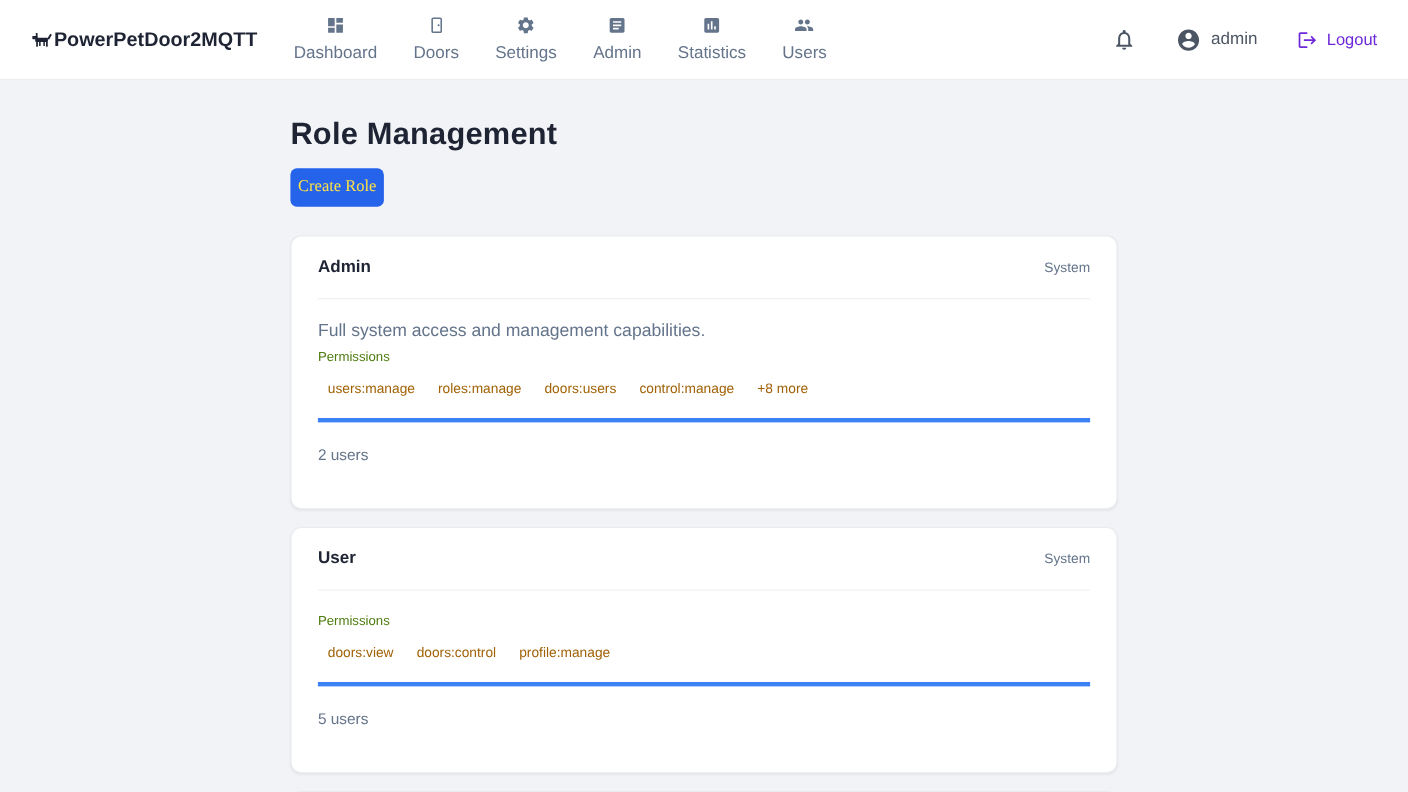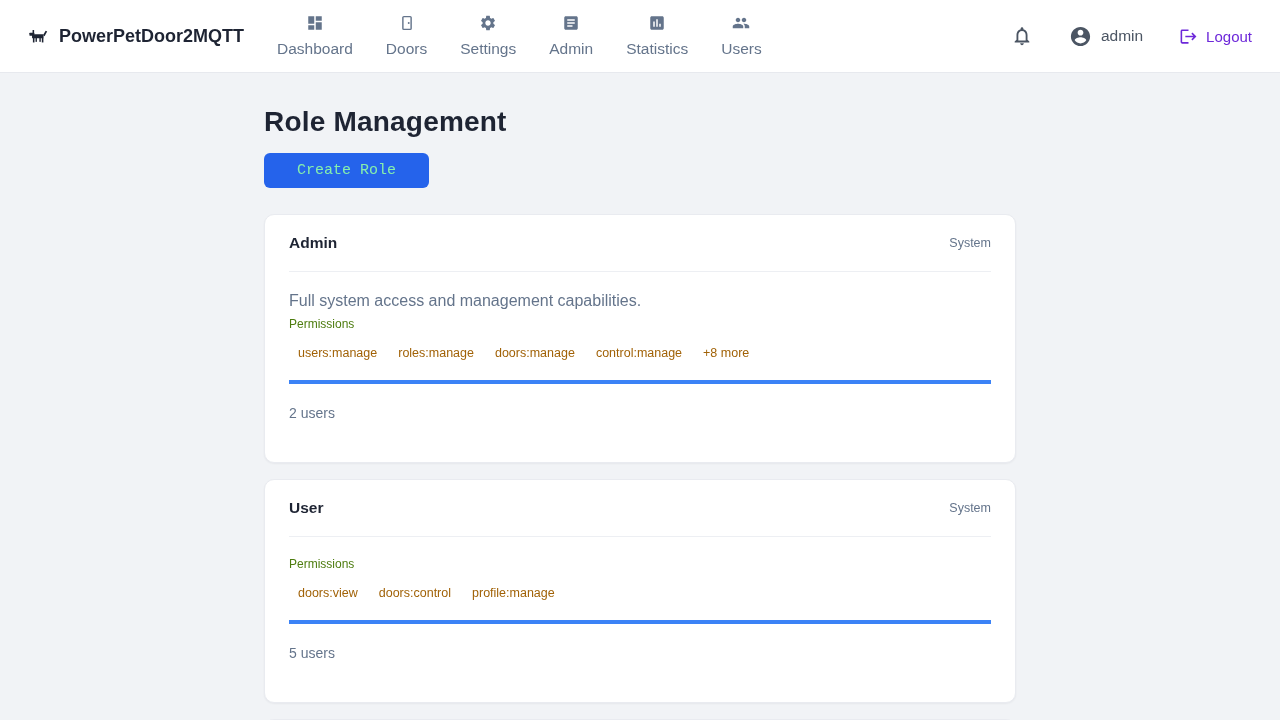--- a/index.html
+++ b/index.html
@@ -12,45 +12,45 @@
   }
 
   
   .topbar {
     height: 73px; background: var(--header-bg, #ffffff);
     border-bottom: 1px solid #e7e9ee;
     display: flex; align-items: center;
     padding: 0 28px;
   }
   .brand {
-    display: flex; align-items: center; gap: 10px;
+    display: flex; align-items: center; 
     font-size: 18px; font-weight: 700; color: #1e2433;
     white-space: nowrap;
   }
   .brand .icon svg { display: block; }
   .main-nav { display: flex; align-items: center; gap: 33px; margin-left: 33px; }
   .nav-item {
     display: flex; align-items: center; gap: 8px;
     color: #64748b; font-size: 15.5px; cursor: pointer; white-space: nowrap; flex-direction: column;
   }
   .nav-item .icon svg { display: block; }
   .top-right { margin-left: auto; display: flex; align-items: center; gap: 36px; color: #64748b; }
   .icon-btn { display: flex; align-items: center; cursor: pointer; color: #4b5563; }
   .user-chip { display: flex; align-items: center; gap: 9px; font-size: 15.5px; color: #4b5563; cursor: pointer; }
   .logout-btn { display: flex; align-items: center; gap: 8px; font-size: 15px; color: #6d28d9; cursor: pointer; }
   .icon { display: inline-flex; }
 
   
   main { width: 752px; margin: 0 auto; }
   .page-title { font-size: 28px; font-weight: 700; color: #1e2433; margin: 33px 0 15px; letter-spacing: 0.2px; }
   .btn-primary {
-    background: var(--accent, #2563eb); color: #86efac;
+    background: var(--accent, #2563eb); color: #fde047;
     border: none; border-radius: 6px;
-    font-family: Liberation Mono, monospace; font-size: 15px;
-    padding: 9px 33px; cursor: pointer;
+    font-family: Liberation Serif, serif; font-size: 15px;
+    padding: 9px 7px; cursor: pointer;
     margin: 0 0 26px;
   }
 
   
   .role-card {
     background: #ffffff;
     border: 1px solid #e9ebf0;
     border-radius: 10px;
     box-shadow: 0 1px 2px rgba(15,23,42,0.05);
     margin-bottom: 16px;
@@ -181,21 +181,21 @@
         <div class="role-card-header">
           <span class="role-name">Admin</span>
           <span class="role-badge">System</span>
         </div>
         <div class="role-body">
           <p class="role-desc">Full system access and management capabilities.</p>
           <p class="perm-label">Permissions</p>
           <div class="perm-list">
             <span class="perm-chip">users:manage</span>
             <span class="perm-chip">roles:manage</span>
-            <span class="perm-chip">doors:manage</span>
+            <span class="perm-chip">doors:users</span>
             <span class="perm-chip">control:manage</span>
             <span class="perm-chip">+8 more</span>
           </div>
         </div>
         <div class="role-footer">2 users</div>
       </section>
       <section class="role-card">
         <div class="role-card-header">
           <span class="role-name">User</span>
           <span class="role-badge">System</span>

